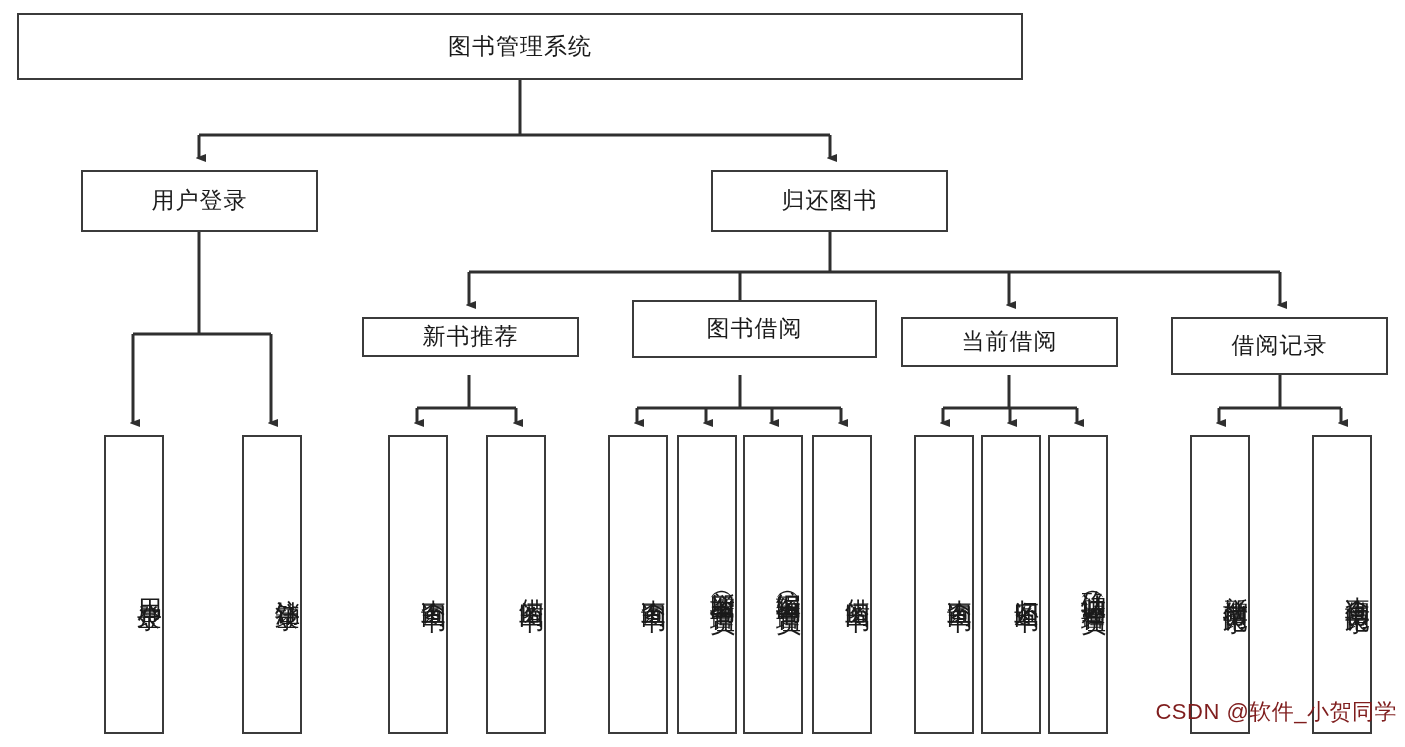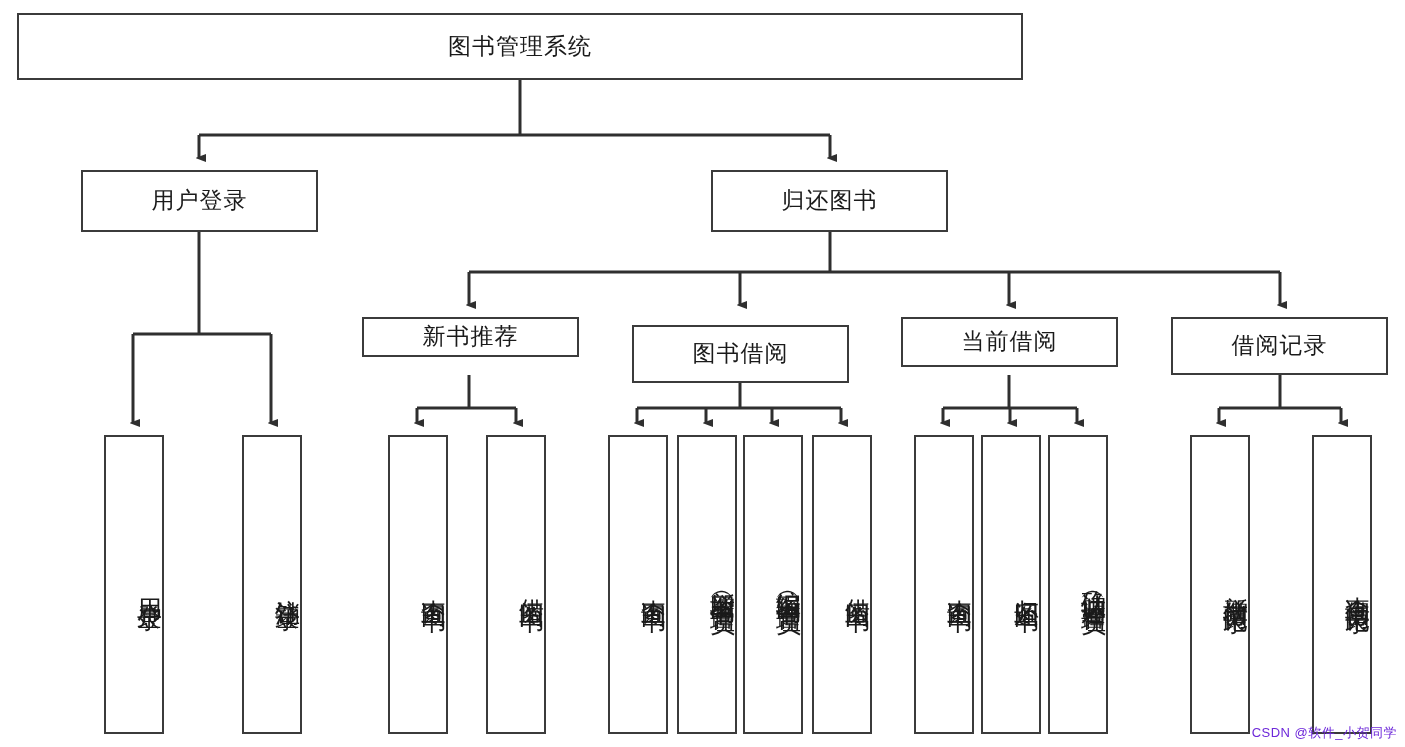--- a/index.html
+++ b/index.html
@@ -58,23 +58,23 @@
     align-items: flex-start;
   }
   .vtext {
     writing-mode: vertical-rl;
     text-orientation: upright;
     white-space: nowrap;
   }
   .watermark {
     position: absolute;
     right: 8px;
-    bottom: 5px;
-    font-size: 13px;
-    color: #6d28d9;
+    bottom: 20px;
+    font-size: 22px;
+    color: #7f1d1d;
     letter-spacing: 0.5px;
     white-space: nowrap;
   }
 </style>
 </head>
 <body>
 
 <div id="canvas">
 
   <svg class="edges" viewBox="0 0 1405 747" xmlns="http://www.w3.org/2000/svg">
@@ -134,21 +134,21 @@
   <div class="node h" style="left:81px; top:170px; width:237px; height:62px;">
     <span>用户登录</span>
   </div>
   <div class="node h" style="left:711px; top:170px; width:237px; height:62px;">
     <span>归还图书</span>
   </div>
 
   <div class="node h" style="left:362px; top:317px; width:217px; height:40px;">
     <span>新书推荐</span>
   </div>
-  <div class="node h" style="left:632px; top:325px; width:217px; height:58px;">
+  <div class="node h" style="left:632px; top:300px; width:245px; height:58px;">
     <span>图书借阅</span>
   </div>
   <div class="node h" style="left:901px; top:317px; width:217px; height:50px;">
     <span>当前借阅</span>
   </div>
   <div class="node h" style="left:1171px; top:317px; width:217px; height:58px;">
     <span>借阅记录</span>
   </div>
 
   <div class="node v" style="left:104px; top:435px; width:60px; height:299px;">

